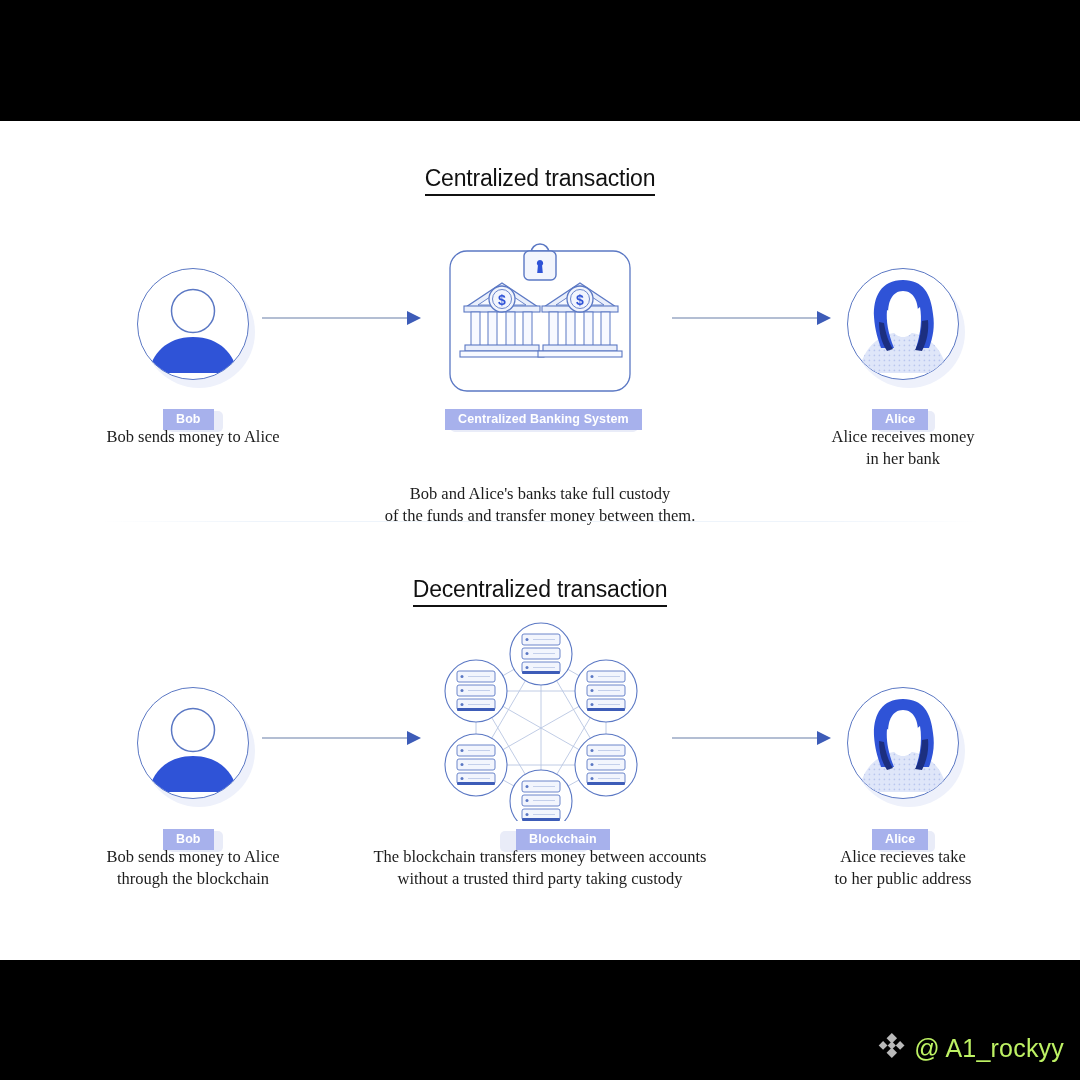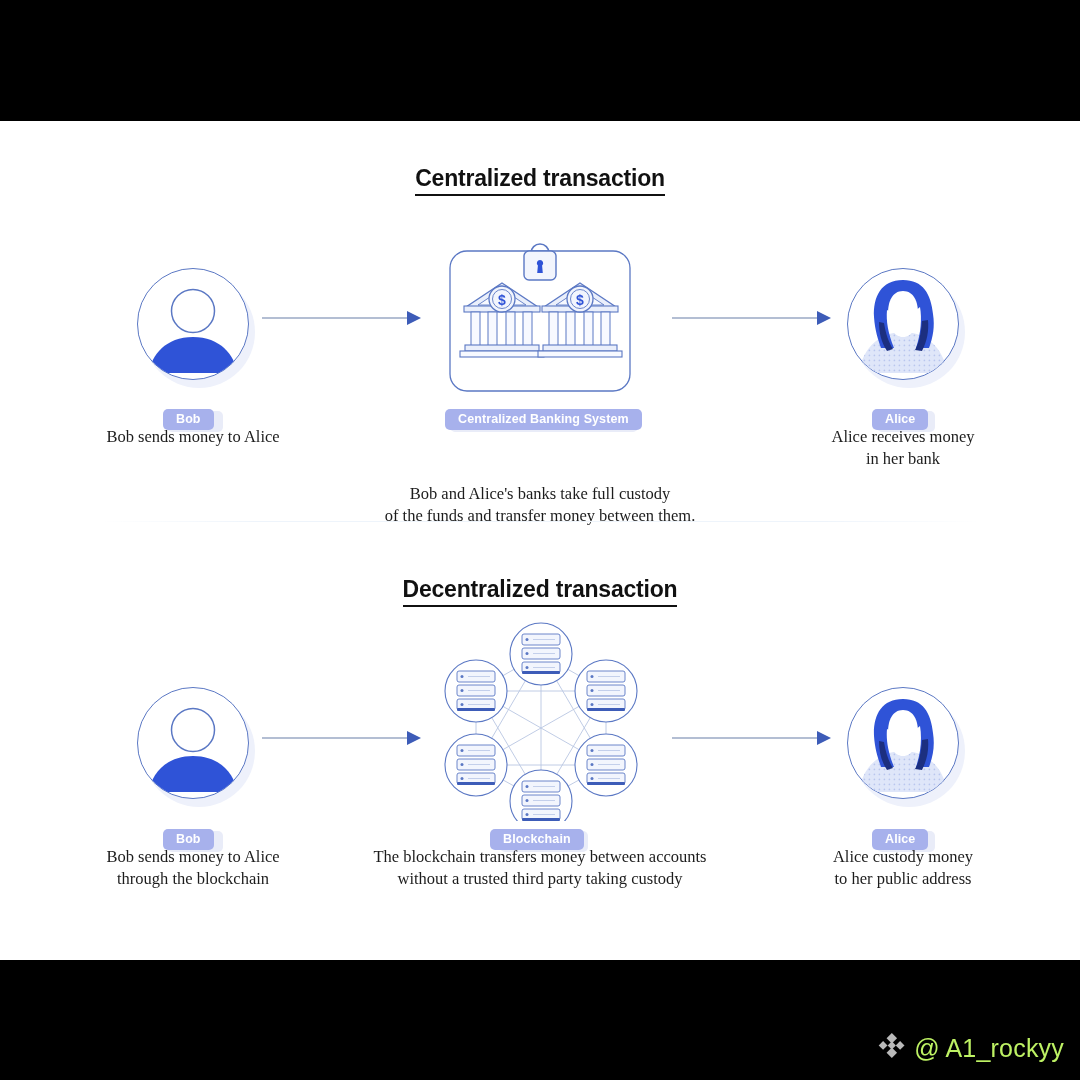--- a/index.html
+++ b/index.html
@@ -24,21 +24,21 @@
     position:absolute; left:0; top:121px; width:1080px; height:839px;
     background:#ffffff;
   }
 
   
   .heading {
     position:absolute;
     width:1080px;
     text-align:center;
     font-size:23px;
-    font-weight:700;
+    font-weight:400;
     color:#111111;
     letter-spacing:-0.2px;
   }
   .heading span {
     border-bottom:2px solid #111111;
     padding-bottom:3px;
   }
   .heading-1 { top:44px; }
   .heading-2 { top:455px; }
 
@@ -68,21 +68,21 @@
     background:#ffffff;
     border:1.4px solid #5b78c4;
   }
 
   
   .tag {
     position:absolute;
     height:21px;
     line-height:21px;
     padding:0 13px;
-    border-radius:5px;
+    border-radius:0;
     background:#a7b1ec;
     color:#ffffff;
     font-size:12.5px;
     font-weight:700;
     white-space:nowrap;
     letter-spacing:0.1px;
   }
   .tag-shadow {
     position:absolute;
     border-radius:5px;
@@ -331,21 +331,21 @@
         <use href="#server-node" x="163" y="144"></use>
       </g>
       <g>
         <circle cx="98" cy="180" r="31" fill="#ffffff" stroke="#5b78c4" stroke-width="1.1"></circle>
         <use href="#server-node" x="98" y="180"></use>
       </g>
     </svg>
   </div>
 
   <div class="tag-shadow" style="left:500px; top:710px; width:88px;"></div>
-  <div class="tag" style="left:490px; top:708px;">Blockchain</div>
+  <div class="tag" style="left:516px; top:708px;">Blockchain</div>
 
   <div class="caption" style="left:290px; top:725px; width:500px;text-align:center;">
     <div>The blockchain transfers money between accounts</div>
     <div>without a trusted third party taking custody</div>
   </div>
 
   <div class="arrow" style="left:672px; top:606px;">
     <svg width="160" height="22" viewBox="0 0 160 22">
       <line x1="0" y1="11" x2="146" y2="11" stroke="#9aa9c4" stroke-width="1.6"></line>
       <path d="M145 4 L159 11 L145 18 Z" fill="#3d5cb8"></path>
@@ -368,21 +368,21 @@
         <path d="M74 52 C73 65 71 74 67 81 L74 82 C79 72 81 62 80 51 Z" fill="#1c2f80"></path>
         <path d="M55 22 C44 22 40 33 40 44 C40 58 46 68 55 68 C64 68 70 58 70 44 C70 33 66 22 55 22 Z" fill="#ffffff"></path>
       </svg>
     </div>
   </div>
 
   <div class="tag-shadow" style="left:877px; top:710px; width:58px;"></div>
   <div class="tag" style="left:872px; top:708px;">Alice</div>
 
   <div class="caption" style="left:753px; top:725px; width:300px;">
-    <div>Alice custody money</div>
+    <div>Alice recieves take</div>
     <div>to her public address</div>
   </div>
 
 </div>
 
 <div class="watermark">
   <span>
     <svg width="27" height="27" viewBox="0 0 27 27">
       <g fill="#b9b9b9">
         <rect x="10.1" y="2.6" width="7.4" height="7.4" transform="rotate(45 13.8 6.3)"></rect>

